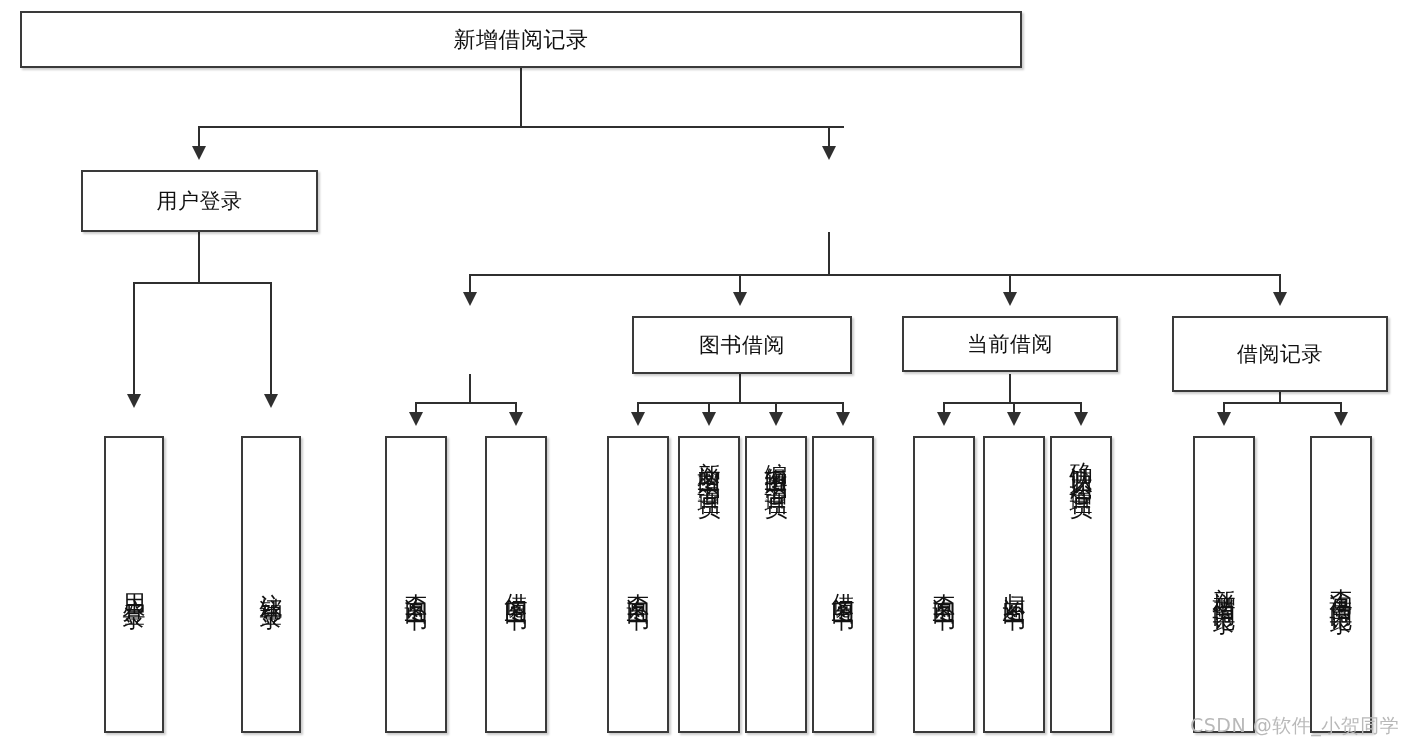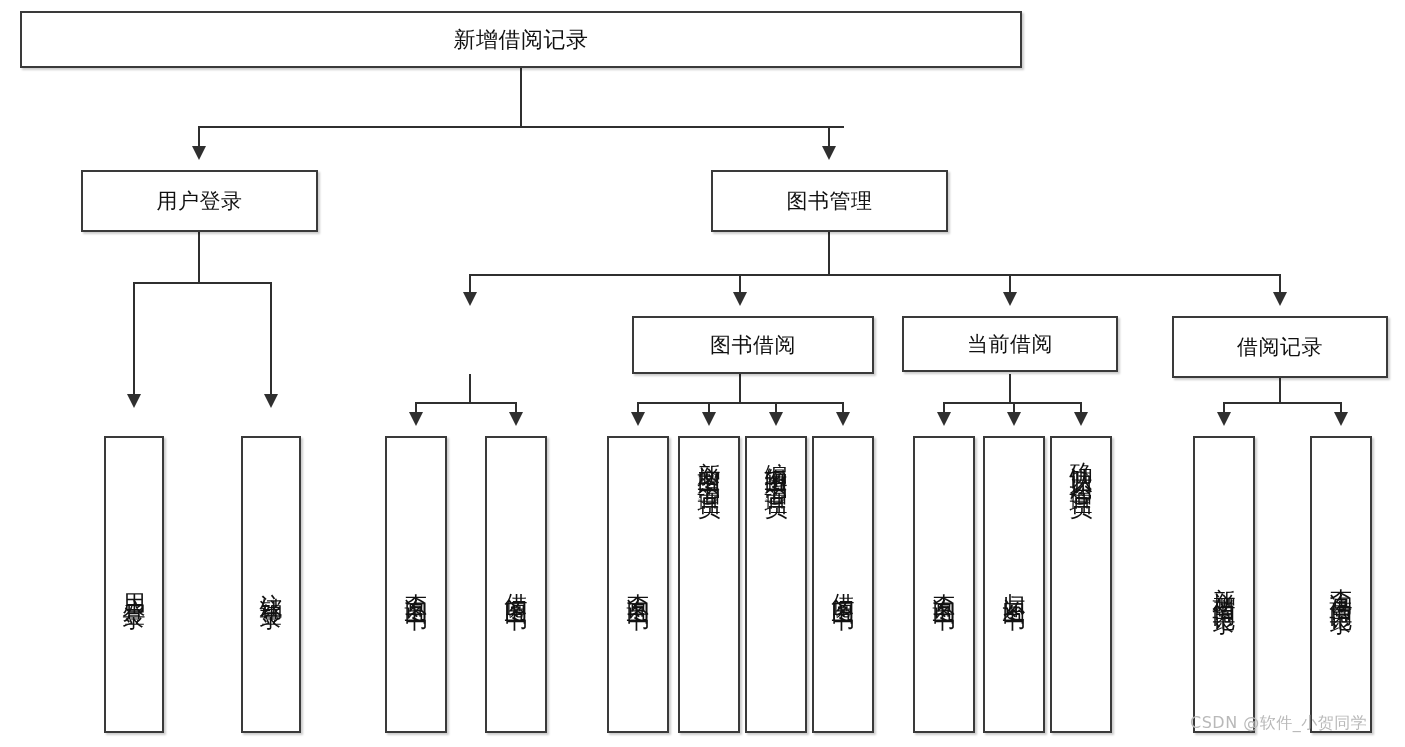--- a/index.html
+++ b/index.html
@@ -70,21 +70,21 @@
     width: 0;
     height: 0;
     border-left: 7px solid transparent;
     border-right: 7px solid transparent;
     border-top: 14px solid #2f2f2f;
   }
 
   .watermark {
     position: absolute;
     color: #b9b9b9;
-    font-size: 16px;
+    font-size: 19px;
     white-space: nowrap;
     letter-spacing: 0.5px;
     font-family: "DejaVu Sans", "Liberation Sans", sans-serif;
   }
 </style>
 </head>
 <body>
 
 <div id="canvas">
 
@@ -150,31 +150,28 @@
     <div class="arrow" style="left:1334px; top:412px;"></div>
   </div>
 
   <div class="node h root" id="node-root" style="left: 20px; top: 11px; width: 1002px; height: 57px;">
     <span class="lbl">新增借阅记录</span>
   </div>
 
   <div class="node h" id="node-user-login" style="left: 81px; top: 170px; width: 237px; height: 62px;">
     <span class="lbl">用户登录</span>
   </div>
-  <div class="node h" id="node-book-manage" style="left: 711px; top: 170px; width: 237px; height: 62px;">
-    <span class="lbl">图书管理</span>
-  </div>
-
-  <div class="node h" id="node-book-borrow" style="left: 632px; top: 316px; width: 242px; height: 58px;">
+
+  <div class="node h" id="node-book-borrow" style="left: 632px; top: 316px; width: 220px; height: 58px;">
     <span class="lbl">图书借阅</span>
   </div>
   <div class="node h" id="node-current-borrow" style="left: 902px; top: 316px; width: 216px; height: 56px;">
     <span class="lbl">当前借阅</span>
   </div>
-  <div class="node h" id="node-borrow-record" style="left: 1172px; top: 316px; width: 216px; height: 62px;">
+  <div class="node h" id="node-borrow-record" style="left: 1172px; top: 316px; width: 216px; height: 76px;">
     <span class="lbl">借阅记录</span>
   </div>
 
   <div class="node v" id="node-leaf-user-login" style="left: 104px; top: 436px; width: 60px; height: 297px;">
     <span class="lbl">用户登录</span>
   </div>
   <div class="node v" id="node-leaf-user-logout" style="left: 241px; top: 436px; width: 60px; height: 297px;">
     <span class="lbl">注销登录</span>
   </div>
   <div class="node v" id="node-leaf-query-book-1" style="left: 385px; top: 436px; width: 62px; height: 297px;">

